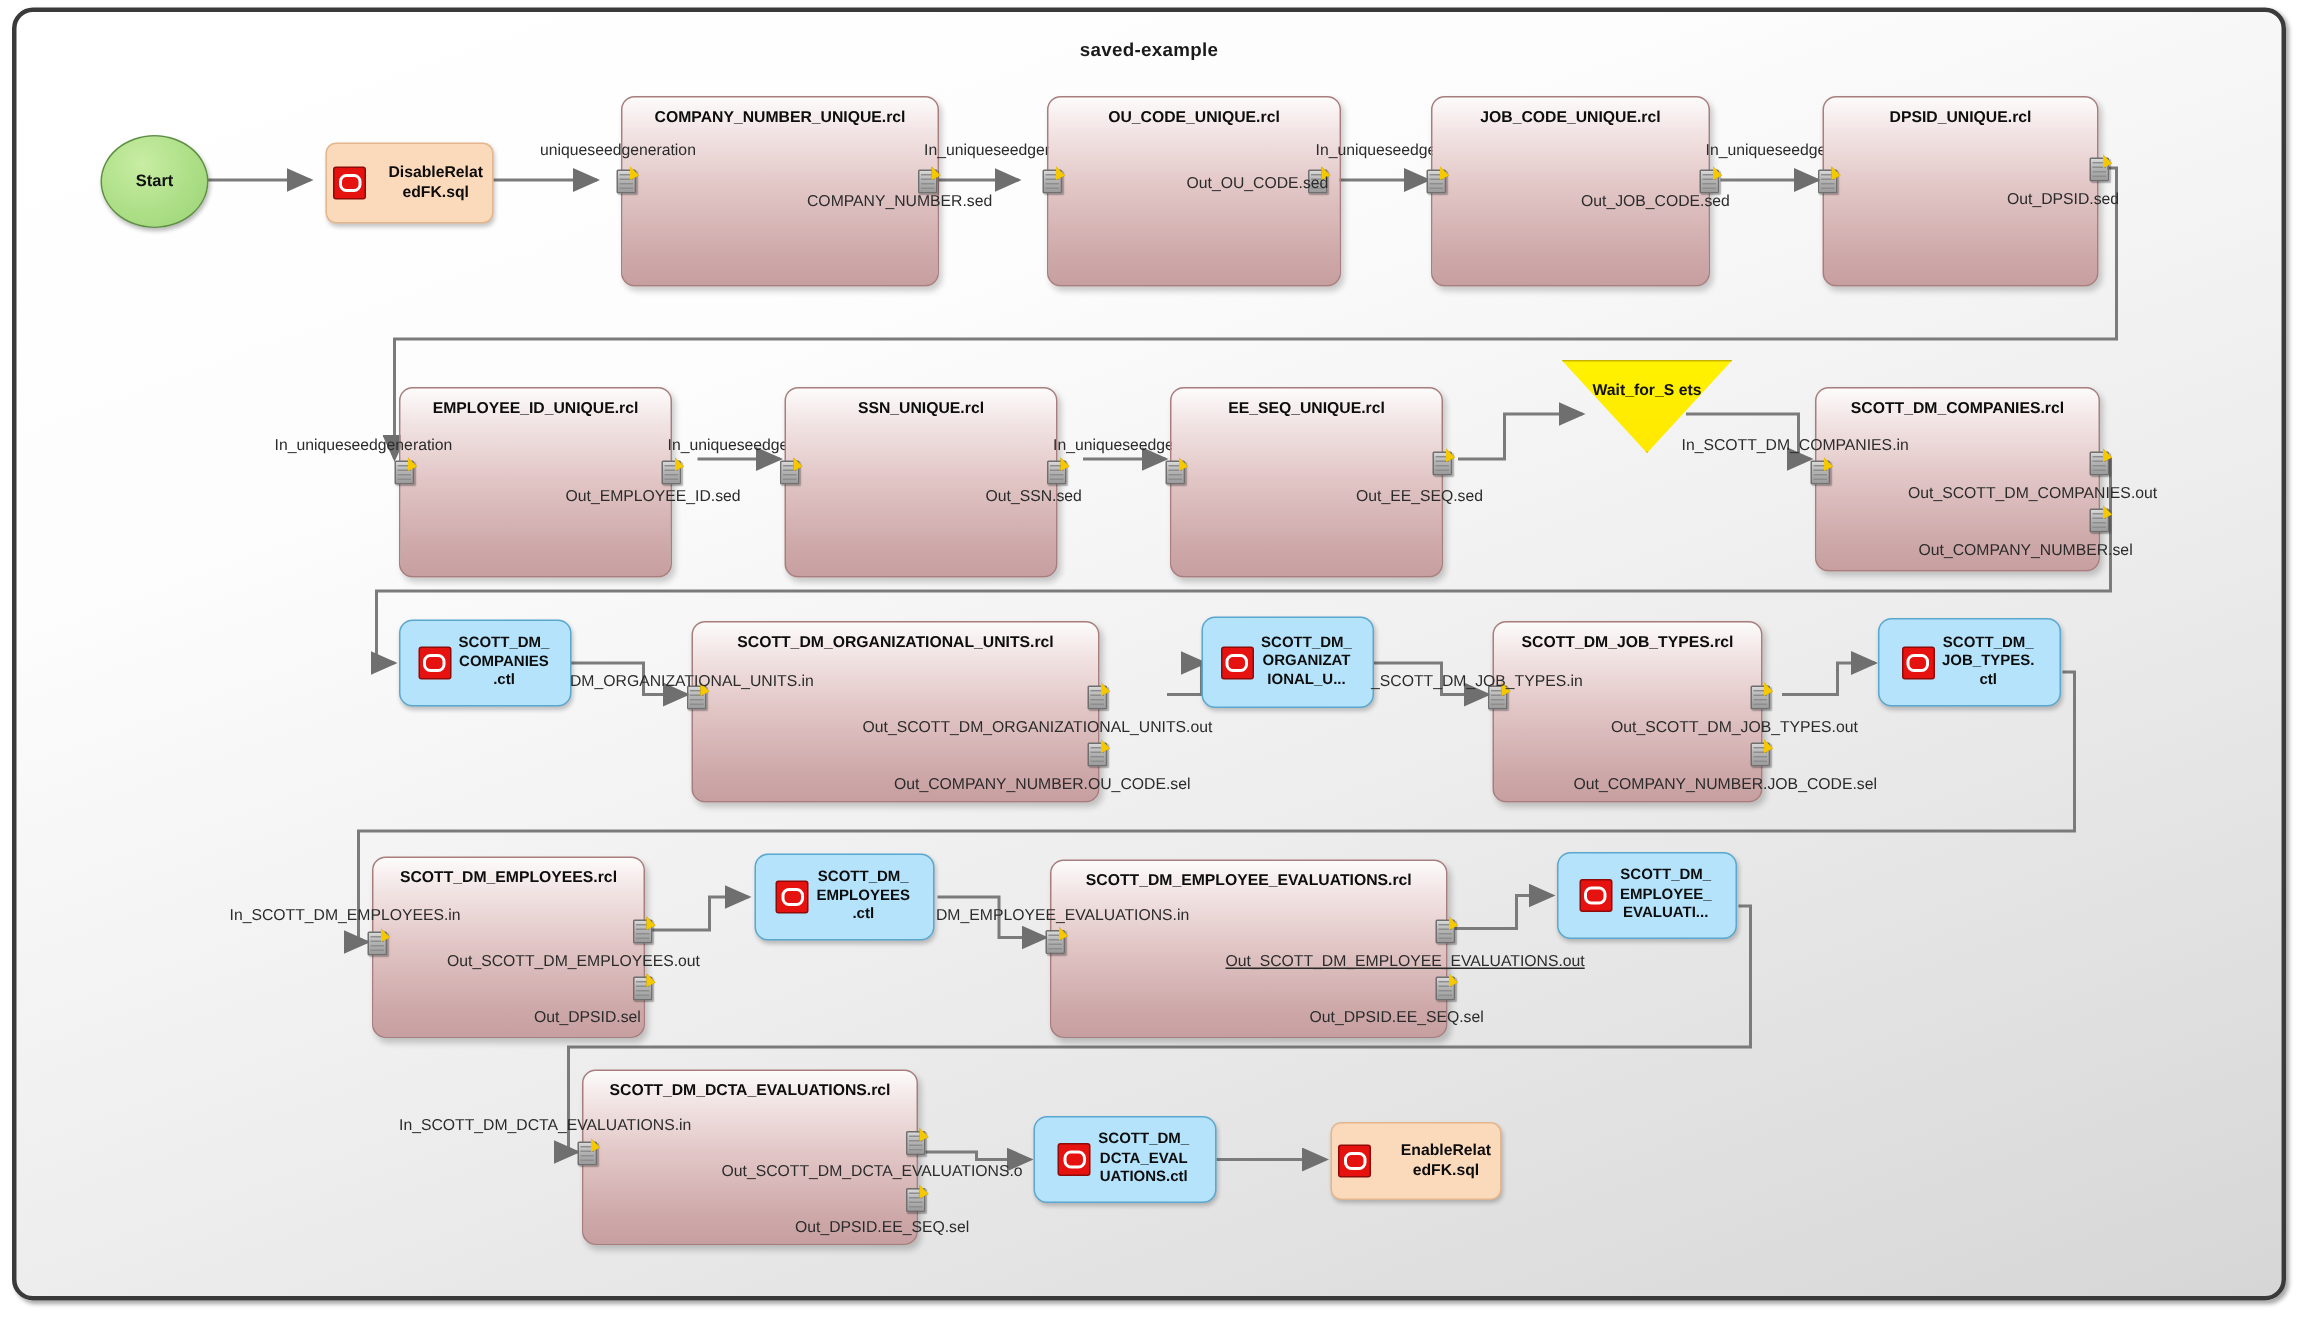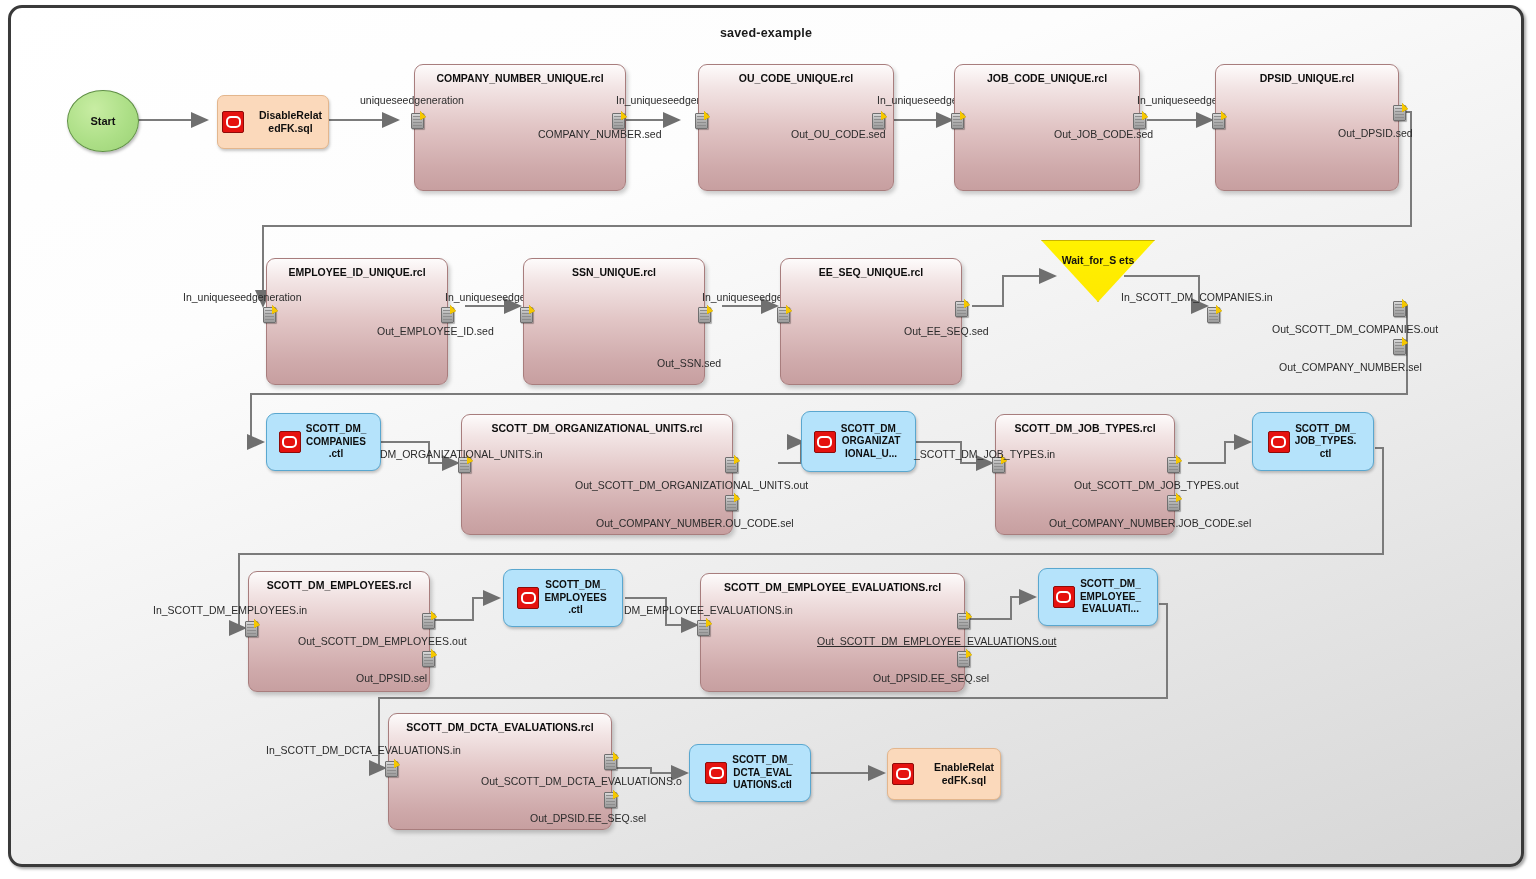--- a/index.html
+++ b/index.html
@@ -233,21 +233,21 @@
     </div>
     <div class="port top" style="left:684px;top:104px;">
       <span class="stack"></span>
         <span class="arrow"></span>
     </div>
     <div class="port top" style="left:861px;top:104px;">
       <span class="stack"></span>
         <span class="arrow"></span>
     </div>
     <div class="port-label" style="left:866px;top:86px;">In_uniqueseedgeneration</div>
-    <div class="port-label" style="left:780px;top:120px;">Out_OU_CODE.sed</div>
+    <div class="port-label" style="left:780px;top:108px;">Out_OU_CODE.sed</div>
 
     <div class="node rcl-node" style="left:943px;top:56px;width:186px;height:127px;">
       <div class="rcl-title">JOB_CODE_UNIQUE.rcl</div>
     </div>
     <div class="port top" style="left:940px;top:104px;">
       <span class="stack"></span>
         <span class="arrow"></span>
     </div>
     <div class="port top" style="left:1122px;top:104px;">
       <span class="stack"></span>
@@ -289,41 +289,44 @@
     </div>
     <div class="port top" style="left:509px;top:298px;">
       <span class="stack"></span>
         <span class="arrow"></span>
     </div>
     <div class="port top" style="left:687px;top:298px;">
       <span class="stack"></span>
         <span class="arrow"></span>
     </div>
     <div class="port-label" style="left:691px;top:283px;">In_uniqueseedgeneration</div>
-    <div class="port-label" style="left:646px;top:317px;margin-top:32px;">Out_SSN.sed</div>
+    <div class="port-label" style="left:646px;top:317px;">Out_SSN.sed</div>
 
     <div class="node rcl-node" style="left:769px;top:250px;width:182px;height:127px;">
       <div class="rcl-title">EE_SEQ_UNIQUE.rcl</div>
     </div>
     <div class="port top" style="left:766px;top:298px;">
       <span class="stack"></span>
         <span class="arrow"></span>
     </div>
     <div class="port top" style="left:944px;top:292px;">
       <span class="stack"></span>
         <span class="arrow"></span>
     </div>
     <div class="port-label" style="left:893px;top:317px;">Out_EE_SEQ.sed</div>
 
     <div class="node gate-node" style="left:1030px;top:232px;width:114px;height:62px;">
       <span class="tri-edge"></span>
       <span class="gate-label">Wait_for_S
 ets</span>
     </div>
 
+    <div class="node rcl-node" style="left:1199px;top:250px;width:190px;height:123px;">
+      <div class="rcl-title">SCOTT_DM_COMPANIES.rcl</div>
+    </div>
     <div class="port top" style="left:1196px;top:298px;">
       <span class="stack"></span>
         <span class="arrow"></span>
     </div>
     <div class="port top" style="left:1382px;top:292px;">
       <span class="stack"></span>
         <span class="arrow"></span>
     </div>
     <div class="port top" style="left:1382px;top:330px;">
       <span class="stack"></span>

